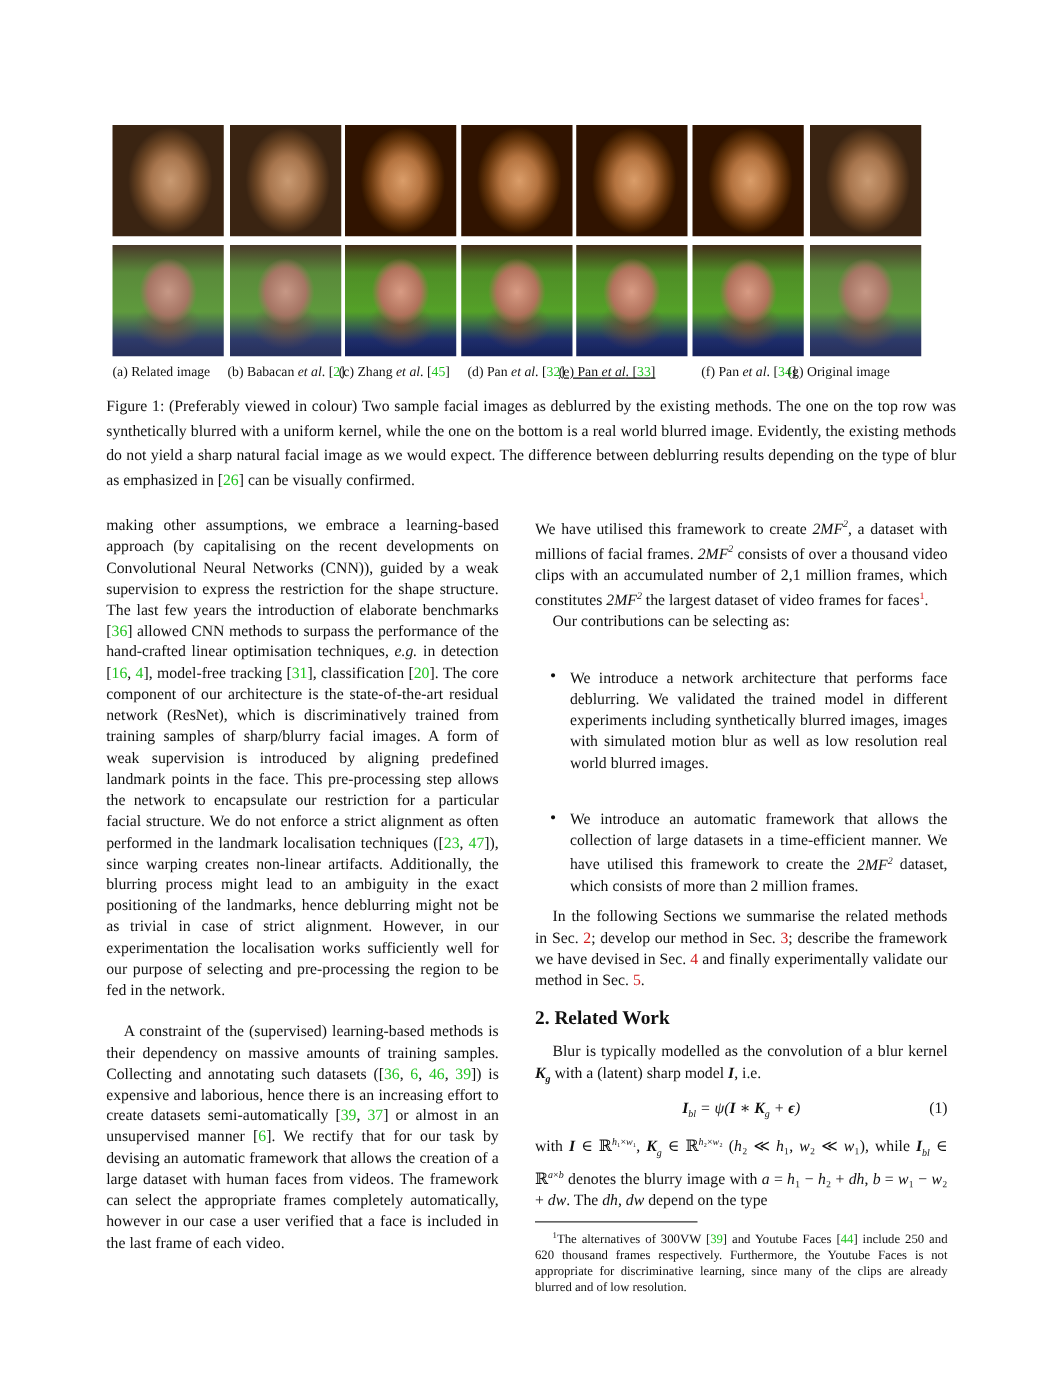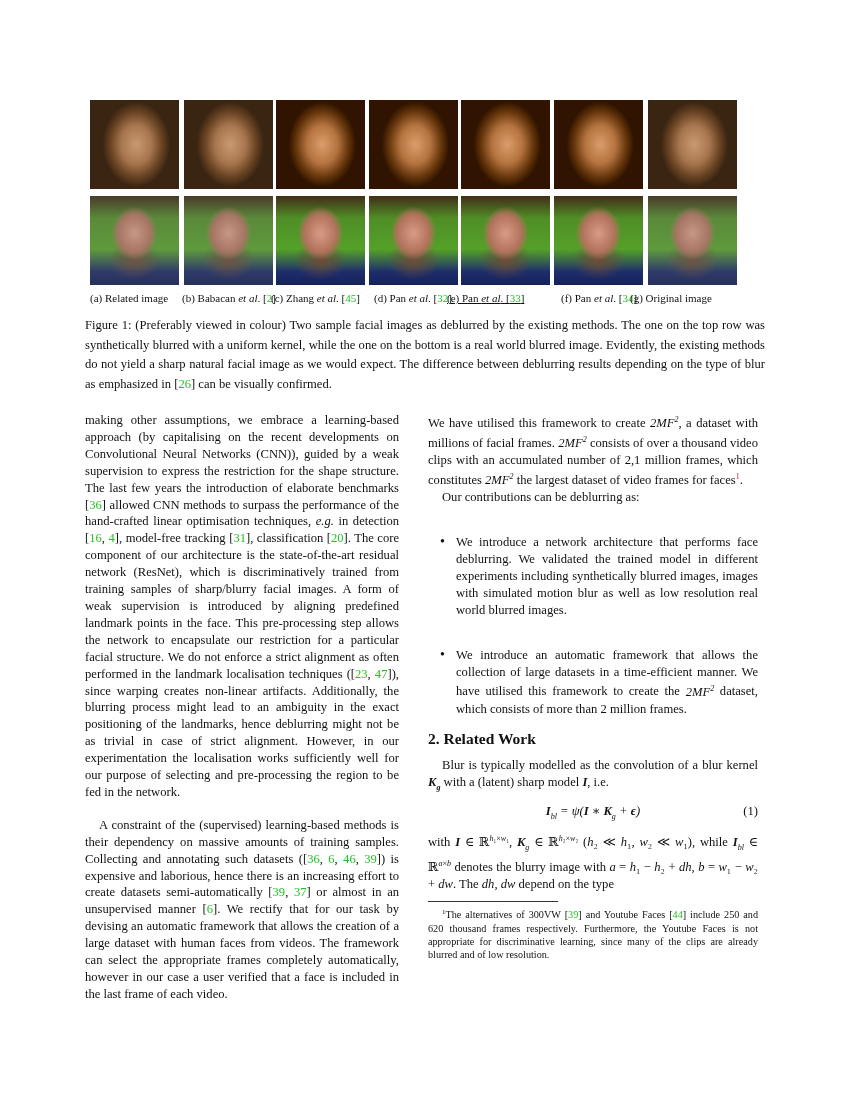--- a/index.html
+++ b/index.html
@@ -73,25 +73,26 @@
 
 <div class="col left">
   <p id="lp1">making other assumptions, we embrace a learning-based approach (by capitalising on the recent developments on Convolutional Neural Networks (CNN)), guided by a weak supervision to express the restriction for the shape structure. The last few years the introduction of elaborate benchmarks [<a class="cite">36</a>] allowed CNN methods to surpass the performance of the hand-crafted linear optimisation techniques, <i>e.g.</i> in detection [<a class="cite">16</a>, <a class="cite">4</a>], model-free tracking [<a class="cite">31</a>], classification [<a class="cite">20</a>]. The core component of our architecture is the state-of-the-art residual network (ResNet), which is discriminatively trained from training samples of sharp/blurry facial images. A form of weak supervision is introduced by aligning predefined landmark points in the face. This pre-processing step allows the network to encapsulate our restriction for a particular facial structure. We do not enforce a strict alignment as often performed in the landmark localisation techniques ([<a class="cite">23</a>, <a class="cite">47</a>]), since warping creates non-linear artifacts. Additionally, the blurring process might lead to an ambiguity in the exact positioning of the landmarks, hence deblurring might not be as trivial in case of strict alignment. However, in our experimentation the localisation works sufficiently well for our purpose of selecting and pre-processing the region to be fed in the network.</p>
   <p id="lp2" class="indent" style="margin-top:16px">A constraint of the (supervised) learning-based methods is their dependency on massive amounts of training samples. Collecting and annotating such datasets ([<a class="cite">36</a>, <a class="cite">6</a>, <a class="cite">46</a>, <a class="cite">39</a>]) is expensive and laborious, hence there is an increasing effort to create datasets semi-automatically [<a class="cite">39</a>, <a class="cite">37</a>] or almost in an unsupervised manner [<a class="cite">6</a>]. We rectify that for our task by devising an automatic framework that allows the creation of a large dataset with human faces from videos. The framework can select the appropriate frames completely automatically, however in our case a user verified that a face is included in the last frame of each video.</p>
 </div>
 
 <div class="col right">
   <p>
     <span>We have utilised this framework to create </span><span class="math">2<i>MF</i><sup>2</sup></span><span>, a dataset with millions of facial frames. </span><span class="math">2<i>MF</i><sup>2</sup></span><span> consists of over a thousand video clips with an accumulated number of 2,1 million frames, which constitutes </span><span class="math">2<i>MF</i><sup>2</sup></span><span> the largest dataset of video frames for faces</span><sup><a class="ref">1</a></sup><span>.</span>
   </p>
-  <p class="indent">Our contributions can be deblurring as:</p>
+  <p class="indent">Our contributions can be selecting as:</p>
   <ul class="contrib">
     <li><span>We introduce a network architecture that performs face deblurring. We validated the trained model in different experiments including synthetically blurred images, images with simulated motion blur as well as low resolution real world blurred images.</span></li>
     <li><span>We introduce an automatic framework that allows the collection of large datasets in a time-efficient manner. We have utilised this framework to create the </span><span class="math">2<i>MF</i><sup>2</sup></span><span> dataset, which consists of more than 2 million frames.</span></li>
   </ul>
+  <p id="rp3" class="indent">In the following Sections we summarise the related methods in Sec. <a class="ref">2</a>; develop our method in Sec. <a class="ref">3</a>; describe the framework we have devised in Sec. <a class="ref">4</a> and finally experimentally validate our method in Sec. <a class="ref">5</a>.</p>
   <h2 class="sec">2. Related Work</h2>
   <p class="indent">
     <span>Blur is typically modelled as the convolution of a blur kernel </span><b class="bold-math">K<sub style="font-size:8px">g</sub></b><span> with a (latent) sharp model </span><b class="bold-math">I</b><span>, i.e.</span>
   </p>
   <div class="eq">
     <span><b class="bold-math">I</b><sub style="font-size:8px"><i>bl</i></sub> = <i>ψ</i>(<b class="bold-math">I</b> ∗ <b class="bold-math">K</b><sub style="font-size:8px"><i>g</i></sub> + <b class="bold-math">ϵ</b>)</span>
     <span class="eqn">(1)</span>
   </div>
   <p>
     <span>with </span><b class="bold-math">I</b> ∈ ℝ<sup><i>h</i>₁×<i>w</i>₁</sup>, <b class="bold-math">K</b><sub style="font-size:8px"><i>g</i></sub> ∈ ℝ<sup><i>h</i>₂×<i>w</i>₂</sup> (<i>h</i>₂ ≪ <i>h</i>₁, <i>w</i>₂ ≪ <i>w</i>₁), while <b class="bold-math">I</b><sub style="font-size:8px"><i>bl</i></sub> ∈ ℝ<sup><i>a</i>×<i>b</i></sup> <span>denotes the blurry image with</span> <i>a</i> = <i>h</i>₁ − <i>h</i>₂ + <i>dh</i>, <i>b</i> = <i>w</i>₁ − <i>w</i>₂ + <i>dw</i>. The <i>dh</i>, <i>dw</i> <span>depend on the type</span>

